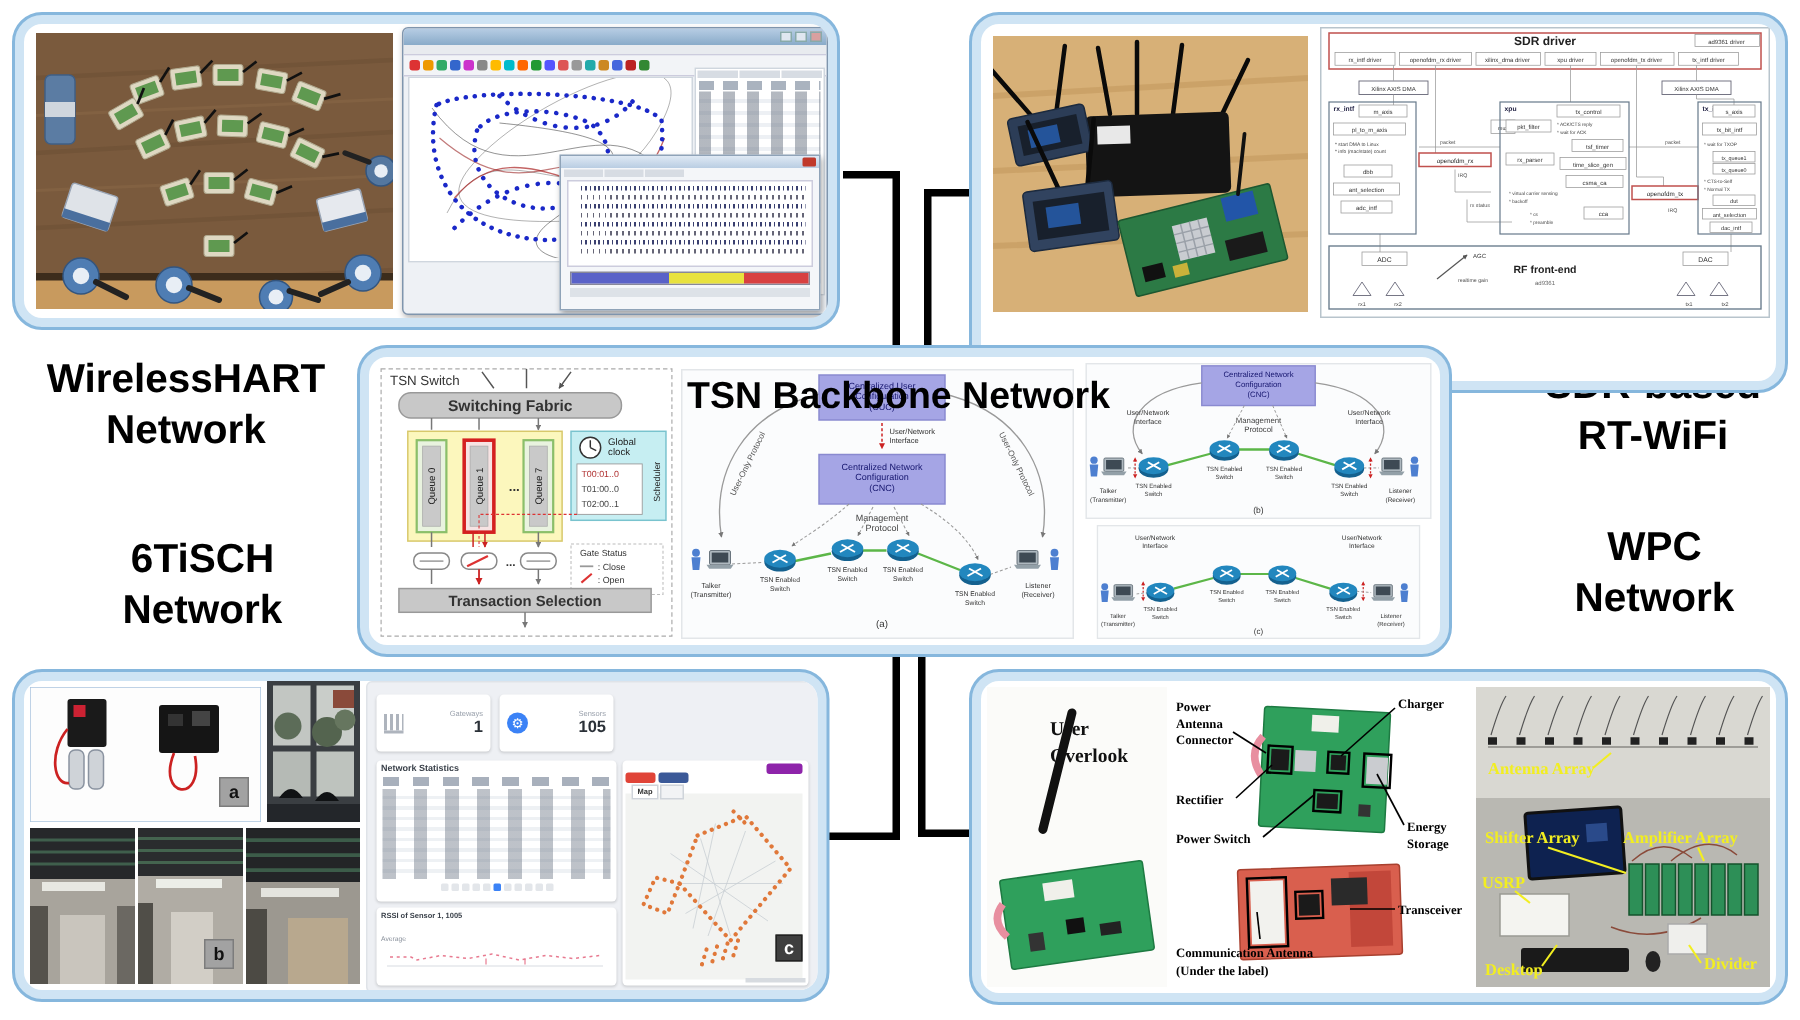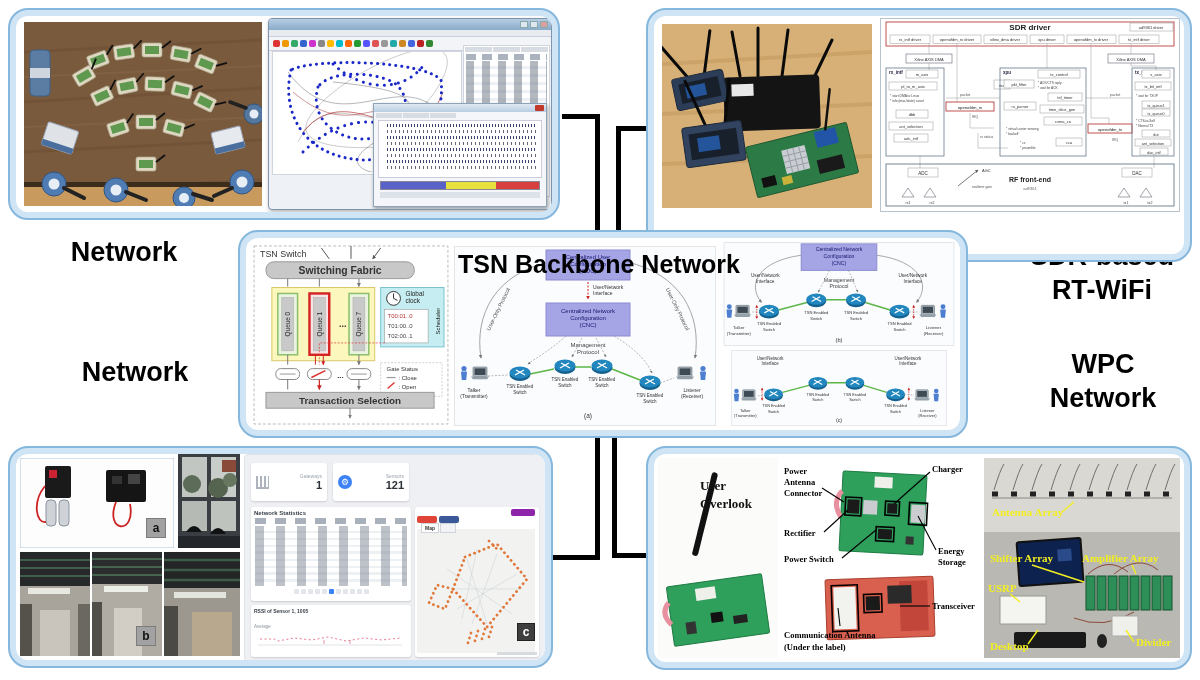--- a/index.html
+++ b/index.html
@@ -111,27 +111,29 @@
 <div class="conn" style="left:562px;top:114px;width:36px;height:5px"></div>
 <div class="conn" style="left:595px;top:114px;width:5px;height:118px"></div>
 <div class="conn" style="left:616px;top:126px;width:32px;height:5px"></div>
 <div class="conn" style="left:616px;top:126px;width:5px;height:106px"></div>
 <div class="conn" style="left:595px;top:436px;width:5px;height:124px"></div>
 <div class="conn" style="left:551px;top:555px;width:48px;height:5px"></div>
 <div class="conn" style="left:612px;top:436px;width:5px;height:122px"></div>
 <div class="conn" style="left:612px;top:553px;width:38px;height:5px"></div>
 
 <div class="biglabel" style="left:10px;top:236px;width:228px">
+  <span>WirelessHART</span>
       <span>Network</span>
 </div>
 <div class="biglabel" style="left:1008px;top:240px;width:188px">
   <span>SDR-based</span>
       <span>RT-WiFi</span>
 </div>
 <div class="biglabel" style="left:35px;top:356px;width:200px">
+  <span>6TiSCH</span>
       <span>Network</span>
 </div>
 <div class="biglabel" style="left:1008px;top:348px;width:190px">
   <span>WPC</span>
       <span>Network</span>
 </div>
 
 <div class="panel" style="left:8px;top:8px;width:552px;height:212px">
  <div class="panel-inner">
 
@@ -757,21 +759,21 @@
       <div class="gwicon"></div>
       <div class="cardtxt">
               <span class="cardlabel">Gateways</span>
               <span class="cardval">1</span>
             </div>
     </div>
     <div class="card" style="left:88px;top:8px;width:76px;height:38px">
       <div class="snicon">⚙</div>
       <div class="cardtxt">
               <span class="cardlabel">Sensors</span>
-              <span class="cardval">121</span>
+              <span class="cardval">105</span>
             </div>
     </div>
     <div class="scard" style="left:6px;top:52px;width:160px;height:94px">
       <div class="stitle">Network Statistics</div>
       <div class="sthead"></div>
       <div class="strows"></div>
       <div class="spag">
               <i></i>
               <i></i>
               <i></i>

